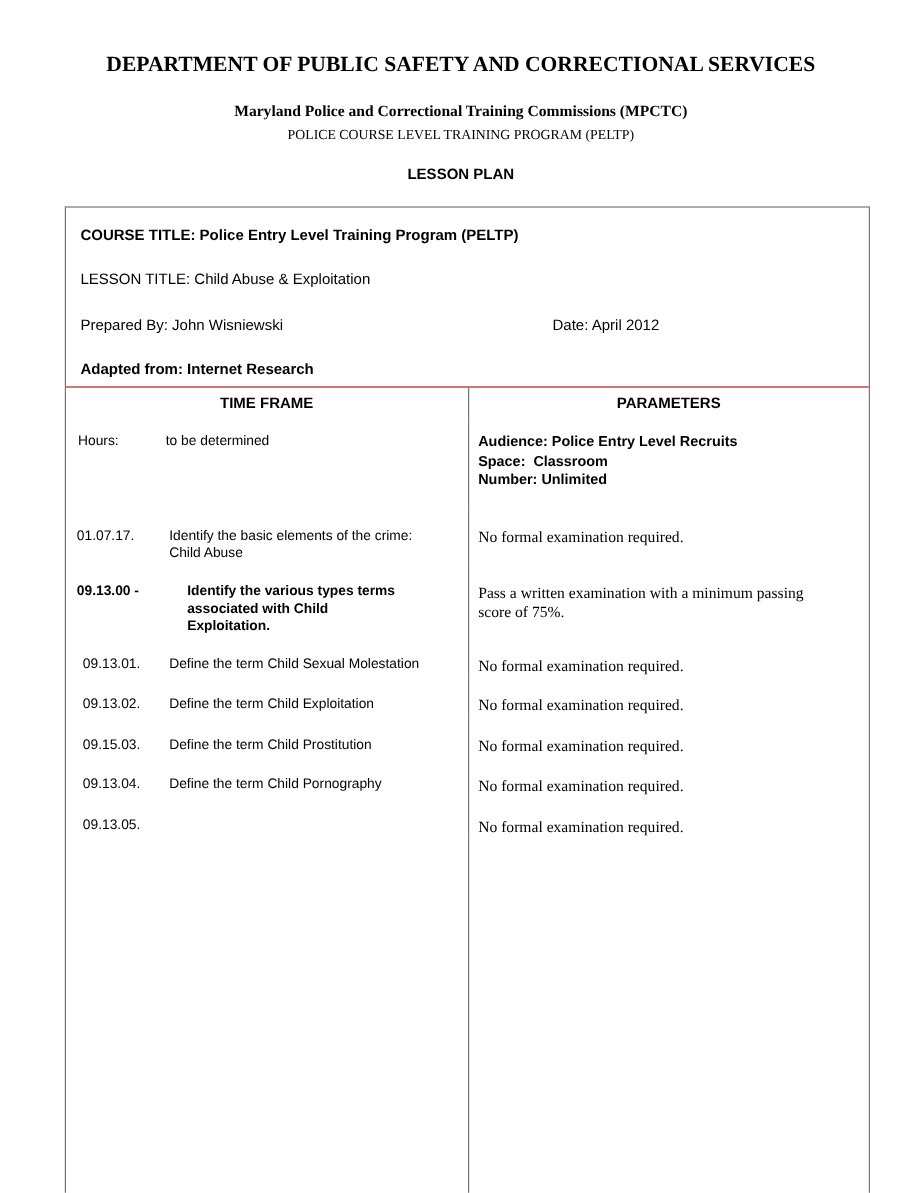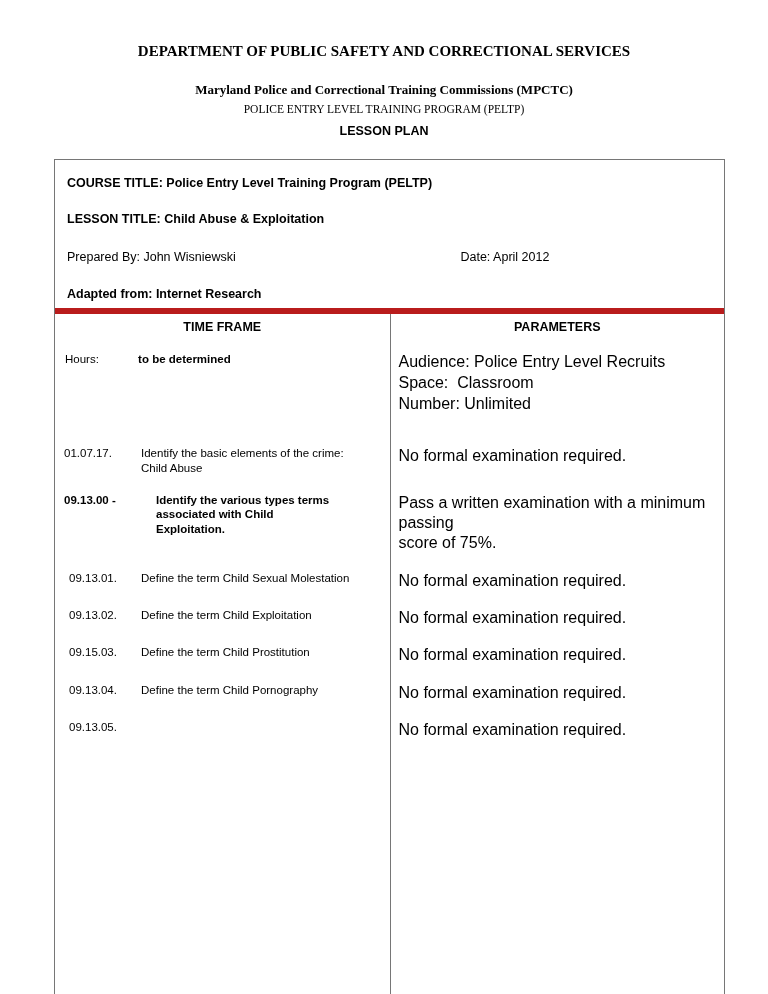--- a/index.html
+++ b/index.html
@@ -6,82 +6,82 @@
   body {
     width:768px; height:994px;
     font-family:"Liberation Sans", sans-serif;
     color:#000000;
     -webkit-font-smoothing:antialiased;
   }
   .page { width:768px; height:994px; position:relative; overflow:hidden; }
 
   
   .doc-header { text-align:center; padding-top:42px; font-family:"Liberation Serif", serif; line-height:1.3; }
-  .hline1 { font-size:15px; font-weight:bold; }
+  .hline1 { font-size:18px; font-weight:bold; }
   .hline2 { font-size:13px;   font-weight:bold; margin-top:20px; }
   .hline3 { font-size:11.5px; margin-top:4px; }
-  .hline4 { font-family:"Liberation Sans", sans-serif; font-size:12.5px; font-weight:bold; margin-top:6px; }
+  .hline4 { font-family:"Liberation Sans", sans-serif; font-size:12.5px; font-weight:bold; margin-top:16px; }
 
   
   .lesson-box {
     margin:19px 43px 0 54px;
     border:1px solid #767676;
     height:863px;
     box-sizing:border-box;
     display:flex; flex-direction:column;
   }
 
   
   .info { padding:16px 12px 5px 12px; font-size:12.5px; line-height:1.25; }
   .info .course  { font-weight:bold; }
-  .info .lesson  { font-weight:bold; margin-top:21px; }
+  .info .lesson  { font-weight:normal; margin-top:21px; }
   .prepared-row  { display:flex; margin-top:22px; }
   .prepared      { width:61%; }
   .adapted       { font-weight:bold; margin-top:22px; }
 
   
   .trow   { display:flex; }
   .cell-l { width:50%; box-sizing:border-box; }
   .cell-r { width:50%; box-sizing:border-box; border-left:1px solid #767676; }
 
-  .hdr-row { border-top:6px solid #b91c1c; }
+  .hdr-row { border-top:1px solid #b91c1c; }
   .hdr-row .cell-l, .hdr-row .cell-r {
     text-align:center; font-weight:bold; font-size:12.5px;
     padding:6px 4px 5px 4px;
   }
   .po-row { border-bottom:1px solid #767676; }
 
   .content-row .cell-l { padding:13px 10px 15px 10px; font-size:11.5px; line-height:1.3; }
-  .content-row .cell-r { padding:13px 8px 15px 8px;  font-size:16px; line-height:1.3; }
-  .bold-val { font-weight:bold;padding-left:36px; }
+  .content-row .cell-r { padding:13px 8px 15px 8px;  font-size:12px; line-height:1.3;font-weight:bold; }
+  .bold-val { font-weight:normal;padding-left:36px; }
   .param-line { white-space:pre-wrap; }
 
   
   .obj-row .cell-l { display:flex; padding:17px 6px 0 9px; font-size:11.5px; line-height:1.27;gap:11px; }
   .obj-code { width:66px; flex-shrink:0; }
   .obj-text { white-space:pre-line; padding-right:4px; }
-  .obj-row .cell-r { padding:17px 8px 0 8px; font-size:16px; line-height:1.27; white-space:pre-line; }
+  .obj-row .cell-r { padding:17px 8px 0 8px; font-size:13px; line-height:1.27; white-space:pre-line;font-family:Liberation Serif, serif; }
   .bold-row .obj-code, .bold-row .obj-text { font-weight:bold; }
   .bold-row .obj-text { padding-left:15px; }
   .indent .obj-code { padding-left:5px; box-sizing:border-box; }
 
   .filler { flex:1; }
 
   
   .footer { text-align:center; font-size:12px; margin-top:9px; }
 </style>
 </head>
 <body>
 
 <div class="page">
 
   <div class="doc-header">
     <div class="hline1">DEPARTMENT OF PUBLIC SAFETY AND CORRECTIONAL SERVICES</div>
     <div class="hline2">Maryland Police and Correctional Training Commissions (MPCTC)</div>
-    <div class="hline3">POLICE ENTRY LEVEL TRAINING PROGRAM (PELTP)</div>
+    <div class="hline3">POLICE COURSE LEVEL TRAINING PROGRAM (PELTP)</div>
     <div class="hline4">LESSON PLAN</div>
   </div>
 
   <div class="lesson-box">
 
     <div class="info">
       <div class="course">COURSE TITLE: Police Entry Level Training Program (PELTP)</div>
       <div class="lesson">LESSON TITLE: Child Abuse &amp; Exploitation</div>
       <div class="prepared-row">
         <div class="prepared">Prepared By: John Wisniewski</div>

